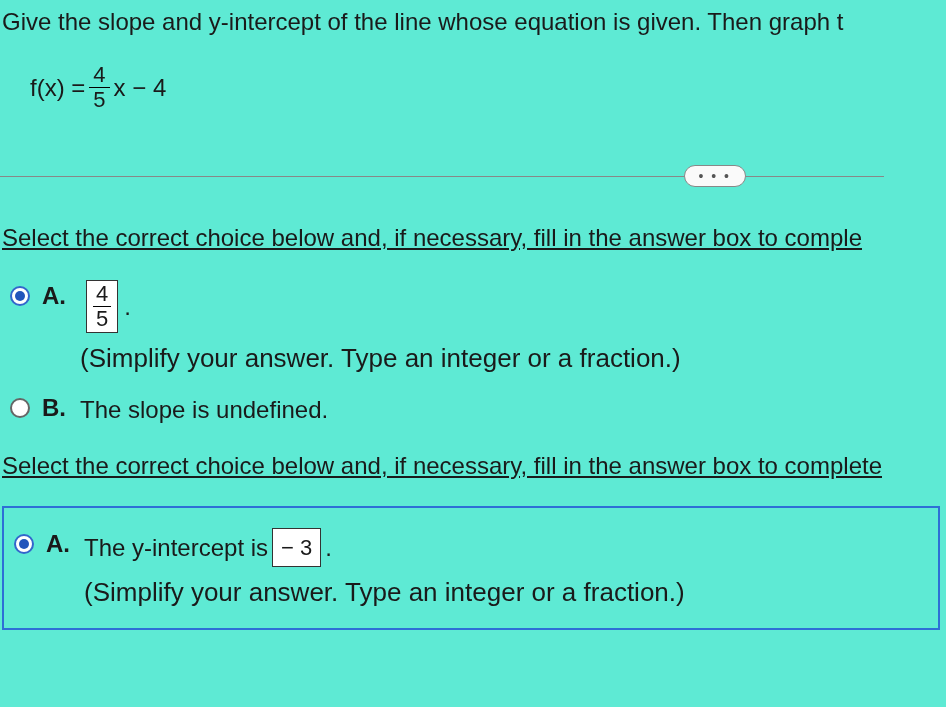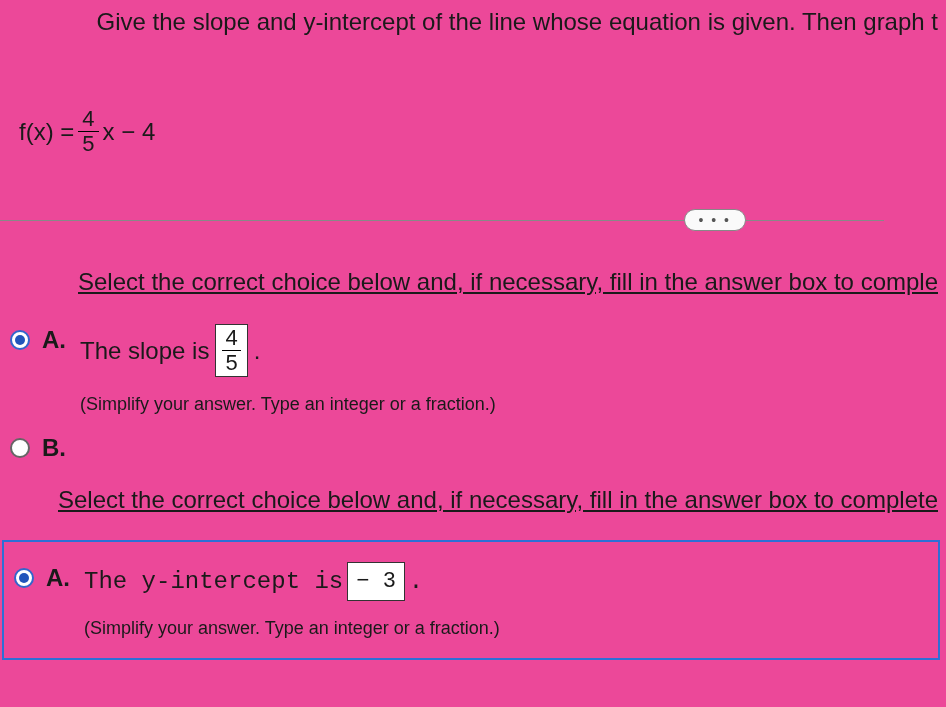--- a/index.html
+++ b/index.html
@@ -9,38 +9,36 @@
     }
     body {
       font-family: Arial, Helvetica, sans-serif;
       background: #f5f5f5;
       width: 946px;
       height: 707px;
       overflow: hidden;
       position: relative;
     }
     .content {
-      background: #ec4899;
+      background: #5eead4;
       width: 100%;
       height: 100%;
       padding: 8px 0 0 0;
       color: #1a1a1a;
-      text-align: right;
     }
     .question-text {
       font-size: 24px;
       padding: 0 8px 18px 2px;
       color: #1a1a1a;
     }
     .equation {
-      padding: 10px 0 30px 19px;
-      font-size: 24px;
-      display: flex;
-      align-items: center;
-      margin-top: 44px;
+      padding: 10px 0 30px 30px;
+      font-size: 24px;
+      display: flex;
+      align-items: center;
     }
     .fraction {
       display: inline-flex;
       flex-direction: column;
       align-items: center;
       vertical-align: middle;
       margin: 0 4px;
       line-height: 1;
     }
     .frac-num {
@@ -142,37 +140,36 @@
     .answer-box-frac .top {
       border-bottom: 1.5px solid #000;
       padding: 0 3px 1px 3px;
       font-size: 22px;
     }
     .answer-box-frac .bot {
       padding: 1px 3px 0 3px;
       font-size: 22px;
     }
     .hint {
-      font-size: 18px;
-      margin-top: 14px;
+      font-size: 26px;
+      margin-top: 6px;
     }
     .selected-group {
       border: 2px solid #2e6fd6;
       margin: 6px 6px 0 2px;
       padding: 12px 6px 10px 8px;
     }
     .selected-group .choice-row {
       padding-left: 2px;
     }
     .yint-line {
       display: flex;
       align-items: center;
       flex-wrap: wrap;
       font-size: 24px;
-      font-family: Liberation Mono, monospace;
     }
     .answer-box-simple {
       border: 1.5px solid #333;
       padding: 2px 8px;
       margin: 0 4px;
       background: #fff;
       font-size: 22px;
     }
   </style>
 </head>
@@ -196,36 +193,36 @@
     <div class="divider-pill">• • •</div>
   </div>
 
   <div class="instruction">Select the correct choice below and, if necessary, fill in the answer box to comple</div>
 
   <div class="choice-row">
     <div class="radio selected"></div>
     <div class="choice-label">A.</div>
     <div class="choice-body">
       <div class="slope-line">
-        <span>The slope is</span>
         <span class="answer-box">
           <span class="answer-box-frac">
             <span class="top">4</span>
             <span class="bot">5</span>
           </span>
         </span>
         <span>.</span>
       </div>
       <div class="hint">(Simplify your answer. Type an integer or a fraction.)</div>
     </div>
   </div>
 
   <div class="choice-row">
     <div class="radio unselected"></div>
     <div class="choice-label">B.</div>
+    <div class="choice-body">The slope is undefined.</div>
   </div>
 
   <div class="instruction">Select the correct choice below and, if necessary, fill in the answer box to complete</div>
 
   <div class="selected-group">
     <div class="choice-row">
       <div class="radio selected"></div>
       <div class="choice-label">A.</div>
       <div class="choice-body">
         <div class="yint-line">

